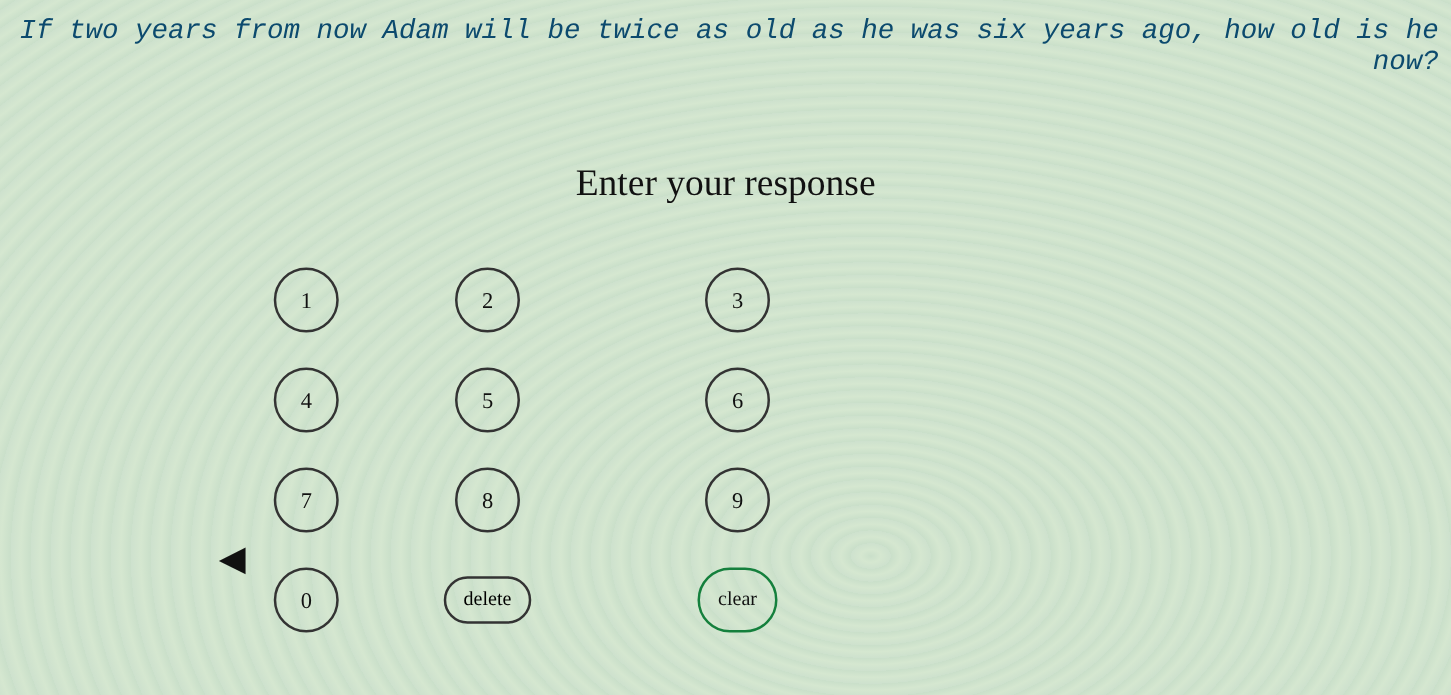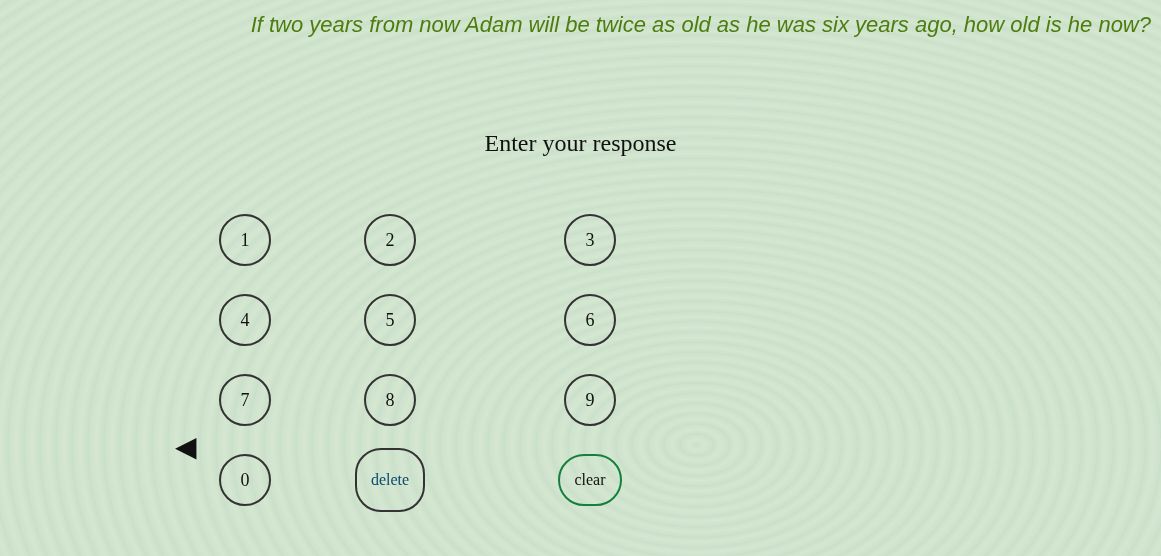--- a/index.html
+++ b/index.html
@@ -35,31 +35,31 @@
       height: 100%;
     }
 
     .question-text {
       position: absolute;
       top: 12px;
       right: 10px;
       font-size: 22px;
       font-style: italic;
       font-weight: 400;
-      color: #4d7c0f;
+      color: #0c4a6e;
       text-align: right;
-      font-family: Liberation Sans, sans-serif;
+      font-family: Liberation Mono, monospace;
     }
 
     .prompt-text {
       position: absolute;
       top: 130px;
       left: 50%;
       transform: translateX(-50%);
-      font-size: 24px;
+      font-size: 30px;
       color: #111;
       font-family: Georgia, serif;
       white-space: nowrap;
     }
 
     
     .numpad {
       position: absolute;
       top: 200px;
       left: 200px;
@@ -82,26 +82,26 @@
       cursor: pointer;
       display: flex;
       align-items: center;
       justify-content: center;
       font-family: Georgia, serif;
     }
 
     
     .delete-btn {
       width: 70px;
-      height: 64px;
+      height: 38px;
       border-radius: 26px;
       border: 2px solid #333;
       background: transparent;
       font-size: 16px;
-      color: #0c4a6e;
+      color: #000000;
       cursor: pointer;
       display: flex;
       align-items: center;
       justify-content: center;
       font-family: Georgia, serif;
     }
 
     .clear-btn {
       width: 64px;
       height: 52px;

